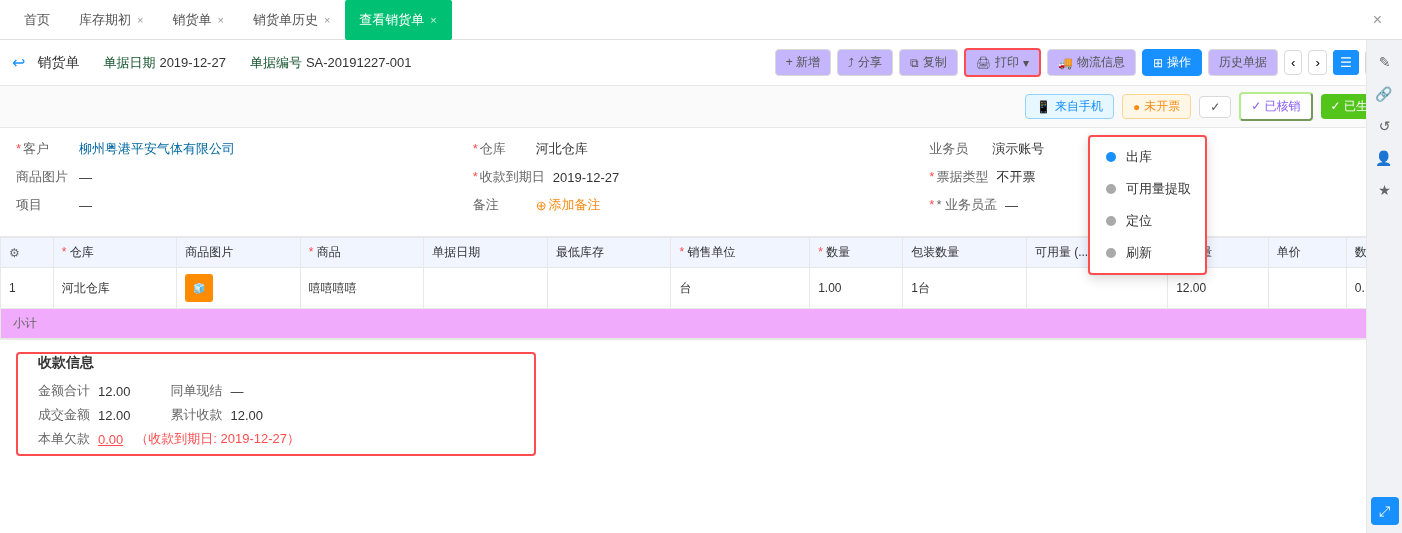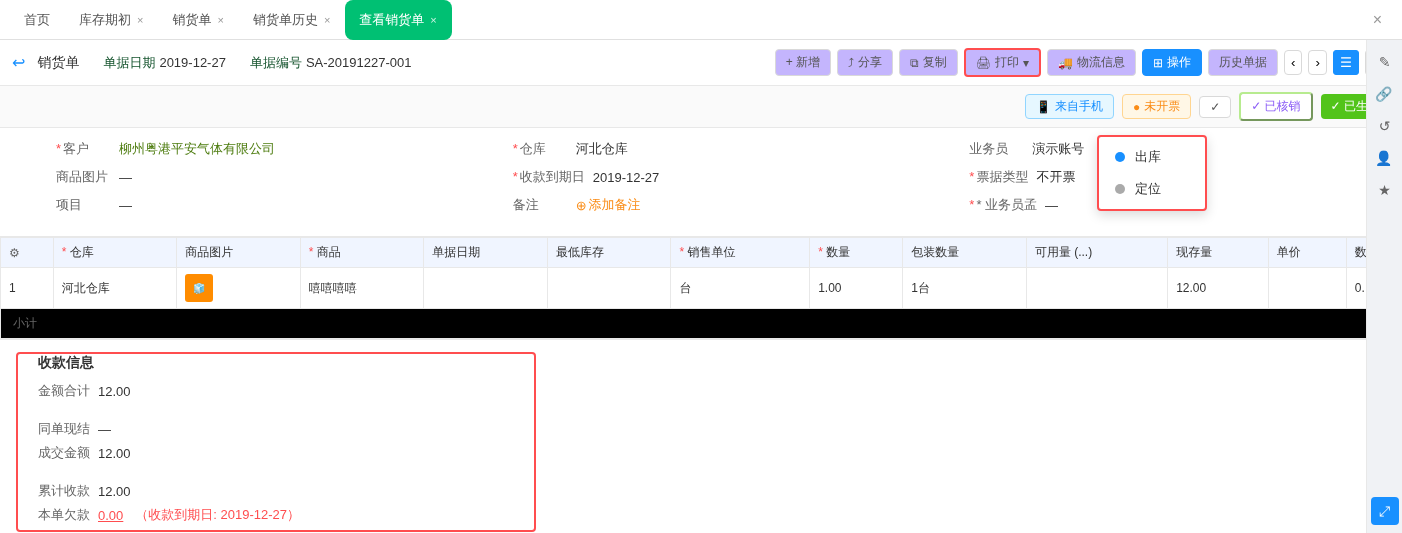--- a/index.html
+++ b/index.html
@@ -10,21 +10,21 @@
       display: flex; align-items: center; background: #fff;
       border-bottom: 1px solid #e0e0e0; padding: 0 10px;
       height: 40px; position: relative;
     }
     .tab-item {
       display: flex; align-items: center; padding: 0 14px;
       height: 40px; cursor: pointer; font-size: 13px; color: #555;
       border-right: 1px solid transparent; white-space: nowrap;
     }
     .tab-item .tab-close { margin-left: 6px; color: #999; font-size: 11px; cursor: pointer; }
-    .tab-active-green { background: #00c073 !important; color: #fff !important; border-radius: 8px; padding: 0 14px !important; }
+    .tab-active-green { background: #00c073 !important; color: #fff !important; border-radius: 2px; padding: 0 14px !important; }
     .tab-active-green .tab-close { color: rgba(255,255,255,0.8); }
     .close-btn-top { margin-left: auto; font-size: 16px; color: #999; cursor: pointer; padding: 0 10px; }
 
     
     .main-area { background: #fff; height: calc(100vh - 40px); overflow: hidden; position: relative; }
 
     
     .toolbar {
       display: flex; align-items: center; padding: 8px 12px;
       border-bottom: 1px solid #e8e8e8; background: #fff; gap: 8px;
@@ -58,38 +58,38 @@
       border: 1px solid #d9d9d9; border-radius: 4px; background: #fff;
       cursor: pointer; font-size: 12px; color: #555;
     }
     .btn-status.active-blue { background: #e6f7ff; color: #1890ff; border-color: #91d5ff; }
     .btn-status.active-orange { background: #fff7e6; color: #fa8c16; border-color: #ffd591; }
 
     
     .form-section { padding: 12px 16px; background: #fff; border-bottom: 1px solid #e8e8e8; }
     .form-row { display: flex; align-items: center; margin-bottom: 10px; gap: 0; }
     .form-field { display: flex; align-items: center; flex: 1; min-width: 0; }
-    .form-label { color: #666; white-space: nowrap; margin-right: 8px; min-width: 55px; margin-left: 40px; }
+    .form-label { color: #666; white-space: nowrap; margin-right: 8px; min-width: 55px; }
     .form-label.required::before { content: '*'; color: #ff4d4f; margin-right: 2px; }
     .form-value { color: #333; }
-    .form-value-link { color: #4d7c0f; cursor: pointer; }
+    .form-value-link { color: #0369a1; cursor: pointer; }
     .add-note { color: #fa8c16; cursor: pointer; display: flex; align-items: center; gap: 2px; }
 
     
     .table-container { overflow-x: auto; border-bottom: 1px solid #e8e8e8; }
     table { width: 100%; border-collapse: collapse; font-size: 12px; }
     table th {
       background: #f0f5ff; border: 1px solid #e8e8e8;
       padding: 6px 8px; text-align: left; font-weight: 500;
       white-space: nowrap; color: #333;
     }
     table th .required-star { color: #ff4d4f; }
     table td { border: 1px solid #e8e8e8; padding: 6px 8px; background: #fff; }
     table tr:nth-child(even) td { background: #fafafa; }
-    table tr.subtotal td { background: #000000; font-weight: 500; }
+    table tr.subtotal td { background: #f0abfc; font-weight: 500; }
     .settings-icon { cursor: pointer; color: #666; }
     .img-placeholder { width: 28px; height: 28px; background: #ff8c00; border-radius: 3px; display: inline-flex; align-items: center; justify-content: center; color: white; font-size: 10px; }
 
     
     .dropdown-menu {
       position: absolute; top: 95px; right: 195px; z-index: 100;
       background: #fff; border: 2px solid #ff4d4f; border-radius: 4px;
       box-shadow: 0 4px 12px rgba(0,0,0,0.15); min-width: 110px; padding: 4px 0;
     }
     .dropdown-item {
@@ -99,21 +99,21 @@
     .dropdown-icon { width: 14px; height: 14px; display: inline-flex; align-items: center; justify-content: center; }
     .icon-square { width: 12px; height: 12px; background: #1890ff; border-radius: 2px; }
     .icon-circle { width: 10px; height: 10px; border-radius: 50%; background: #1890ff; }
 
     
     .payment-info {
       border: 2px solid #ff4d4f; border-radius: 4px; padding: 0 20px;
       margin: 12px 16px; max-width: 520px; background: #fff;
     }
     .payment-title { font-weight: bold; font-size: 14px; margin-bottom: 10px; }
-    .payment-row { display: flex; gap: 20px; margin-bottom: 6px; flex-direction: column; }
+    .payment-row { display: flex; gap: 40px; margin-bottom: 6px; }
     .payment-field { display: flex; align-items: center; gap: 8px; }
     .payment-label { color: #666; white-space: nowrap; }
     .payment-value { color: #333; }
     .payment-value.red { color: #ff4d4f; text-decoration: underline; }
 
     
     .right-sidebar {
       position: absolute; right: 0; top: 0; bottom: 0;
       width: 36px; background: #f0f2f5; border-left: 1px solid #e8e8e8;
       display: flex; flex-direction: column; align-items: center; padding-top: 8px; gap: 4px;
@@ -348,21 +348,33 @@
     <div class="dropdown-item">
       <span class="dropdown-icon">
           <span class="icon-circle"></span>
         </span>
       <span>出库</span>
     </div>
     <div class="dropdown-item">
       <span class="dropdown-icon">
           <span class="icon-circle" style="background:#aaa;"></span>
         </span>
+      <span>可用量提取</span>
+    </div>
+    <div class="dropdown-item">
+      <span class="dropdown-icon">
+          <span class="icon-circle" style="background:#aaa;"></span>
+        </span>
       <span>定位</span>
+    </div>
+    <div class="dropdown-item">
+      <span class="dropdown-icon">
+          <span class="icon-circle" style="background:#aaa;"></span>
+        </span>
+      <span>刷新</span>
     </div>
   </div>
 
   <div class="right-sidebar">
     <div class="sidebar-icon">✎</div>
     <div class="sidebar-icon">🔗</div>
     <div class="sidebar-icon">↺</div>
     <div class="sidebar-icon">👤</div>
     <div class="sidebar-icon">★</div>
     <div class="sidebar-icon sidebar-icon-bottom" style="background:#1890ff; color:#fff;">⤢</div>

